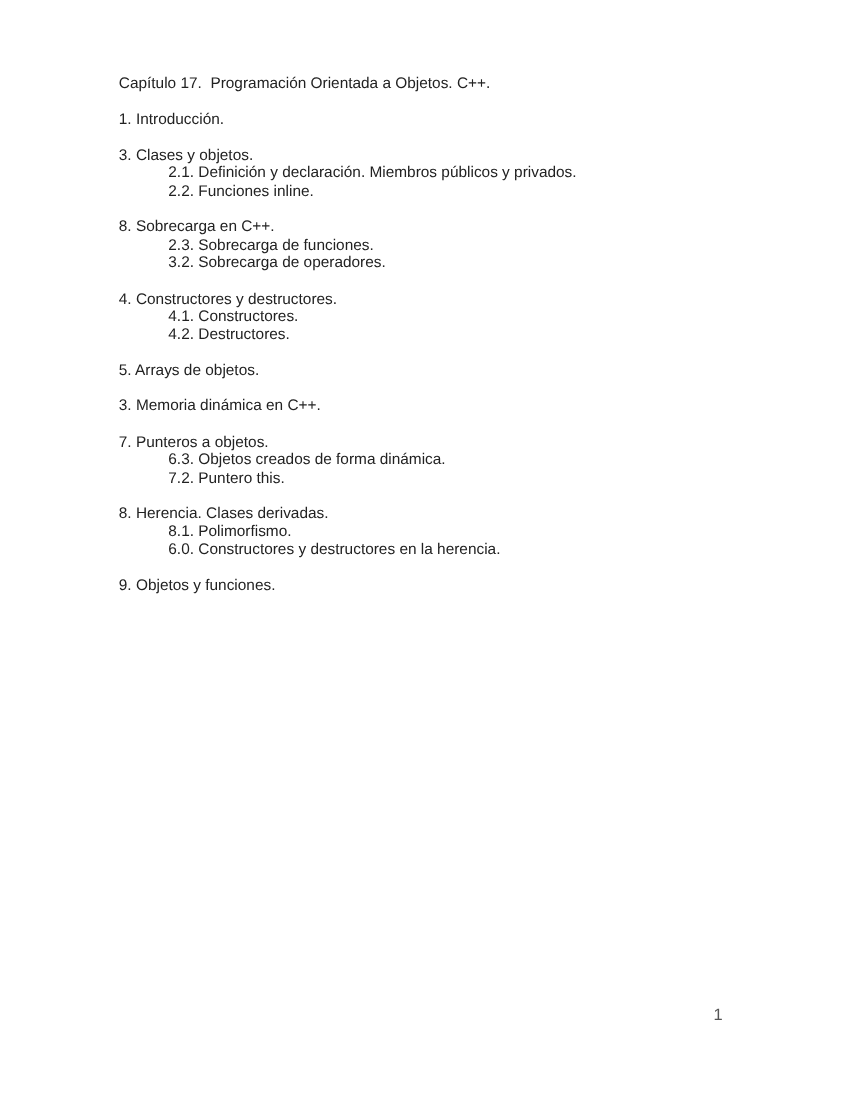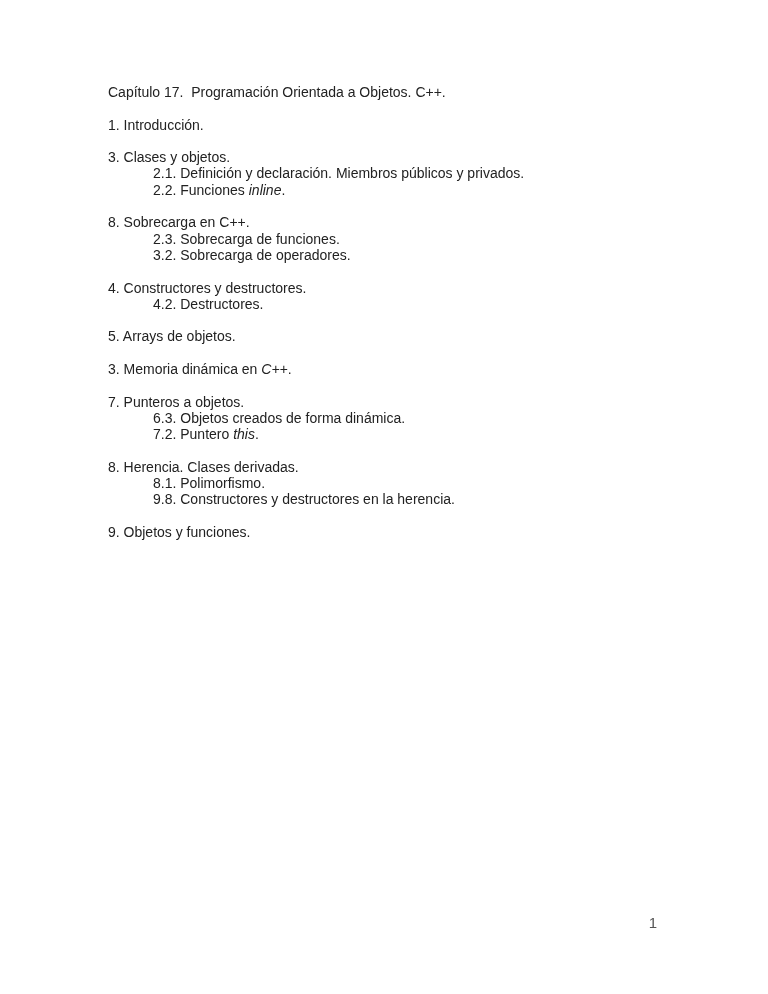--- a/index.html
+++ b/index.html
@@ -7,34 +7,34 @@
     position: relative;
     width: 768px;
     height: 994px;
     background: #ffffff;
     overflow: hidden;
     font-family: "Liberation Sans", sans-serif;
   }
   .content {
     position: absolute;
     left: 108px;
-    top: 84px;
+    top: 67px;
     width: 556px;
     font-size: 14px;
     line-height: 16.3px;
     color: #222222;
   }
   .doc-title {
     white-space: pre-wrap;       
     margin: 0 0 16.3px 0;
   }
   .toc-section { margin: 0 0 16.3px 0; }
   .toc-heading { }
   .toc-subitem { padding-left: 45px; }
-  .it { font-style: italic; }
+  .it { }
   .page-number {
     position: absolute;
     top: 915px;
     right: 111px;
     font-size: 15px;
     line-height: 16px;
     color: #555555;
   }
 </style>
 </head>
@@ -52,37 +52,38 @@
           <div class="toc-subitem"><span>2.1. Definición y declaración. Miembros públicos y privados.</span></div>
           <div class="toc-subitem"><span>2.2. Funciones </span><span class="it">inline</span><span>.</span></div>
         </div>
         <div class="toc-section">
           <div class="toc-heading"><span>8. Sobrecarga en C++.</span></div>
           <div class="toc-subitem"><span>2.3. Sobrecarga de funciones.</span></div>
           <div class="toc-subitem"><span>3.2. Sobrecarga de operadores.</span></div>
         </div>
         <div class="toc-section">
           <div class="toc-heading"><span>4. Constructores y destructores.</span></div>
+          <div class="toc-subitem"><span>4.1. Constructores.</span></div>
           <div class="toc-subitem"><span>4.2. Destructores.</span></div>
         </div>
         <div class="toc-section">
           <div class="toc-heading"><span>5. Arrays de objetos.</span></div>
         </div>
         <div class="toc-section">
           <div class="toc-heading"><span>3. Memoria dinámica en </span><span class="it">C++</span><span>.</span></div>
         </div>
         <div class="toc-section">
           <div class="toc-heading"><span>7. Punteros a objetos.</span></div>
           <div class="toc-subitem"><span>6.3. Objetos creados de forma dinámica.</span></div>
           <div class="toc-subitem"><span>7.2. Puntero </span><span class="it">this</span><span>.</span></div>
         </div>
         <div class="toc-section">
           <div class="toc-heading"><span>8. Herencia. Clases derivadas.</span></div>
           <div class="toc-subitem"><span>8.1. Polimorfismo.</span></div>
-          <div class="toc-subitem"><span>9.8. Constructores y destructores en la herencia.</span></div>
+          <div class="toc-subitem"><span>6.0. Constructores y destructores en la herencia.</span></div>
         </div>
         <div class="toc-section">
           <div class="toc-heading"><span>9. Objetos y funciones.</span></div>
         </div>
       </div>
   </div>
   <div class="page-number">1</div>
 </div>
 
 </body></html>

